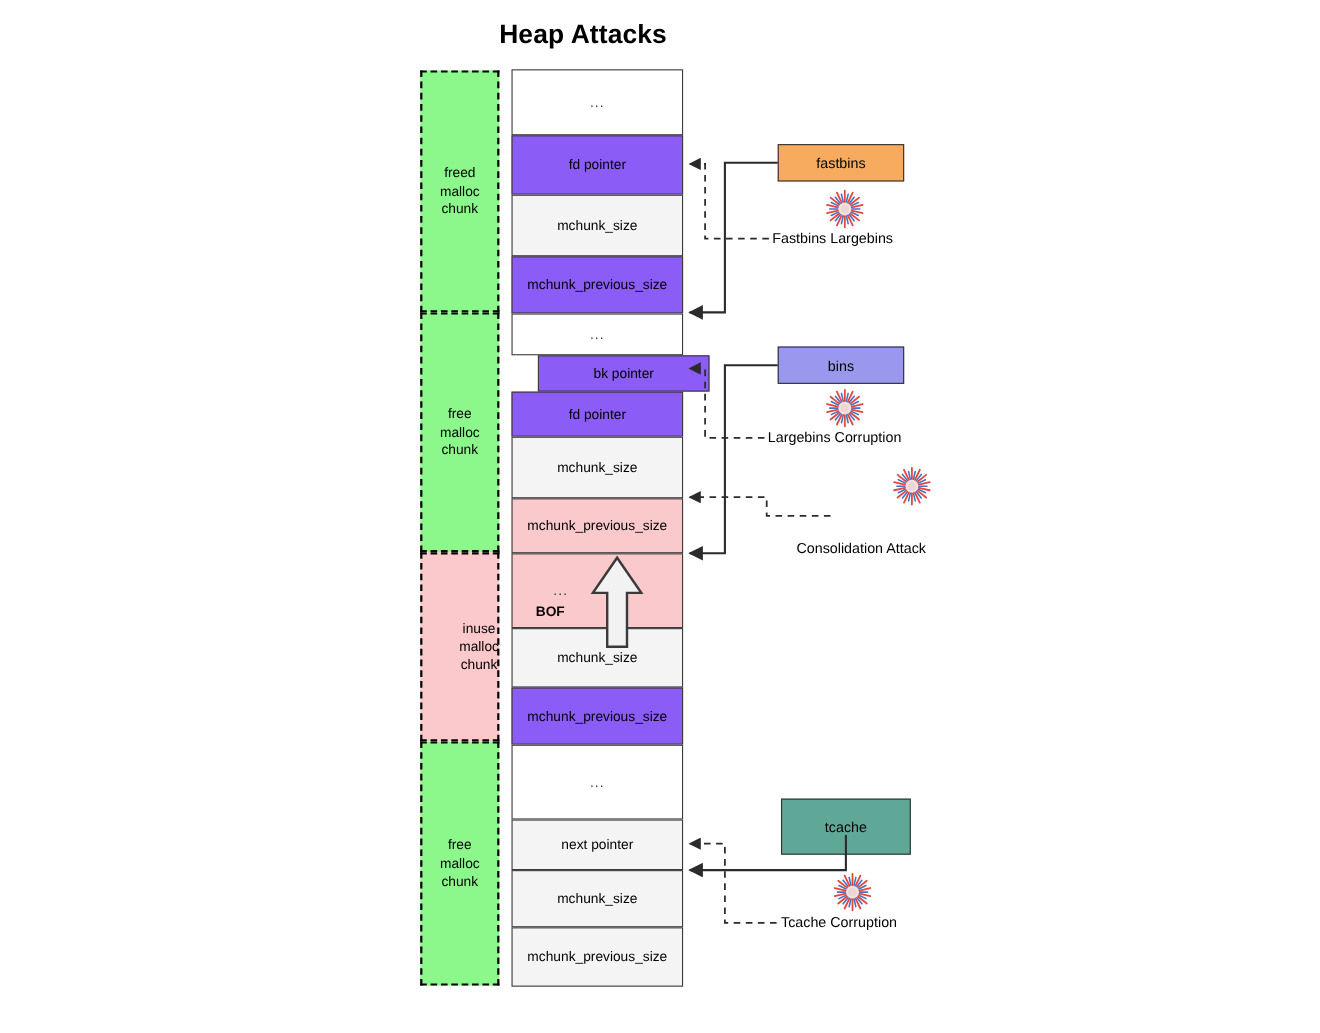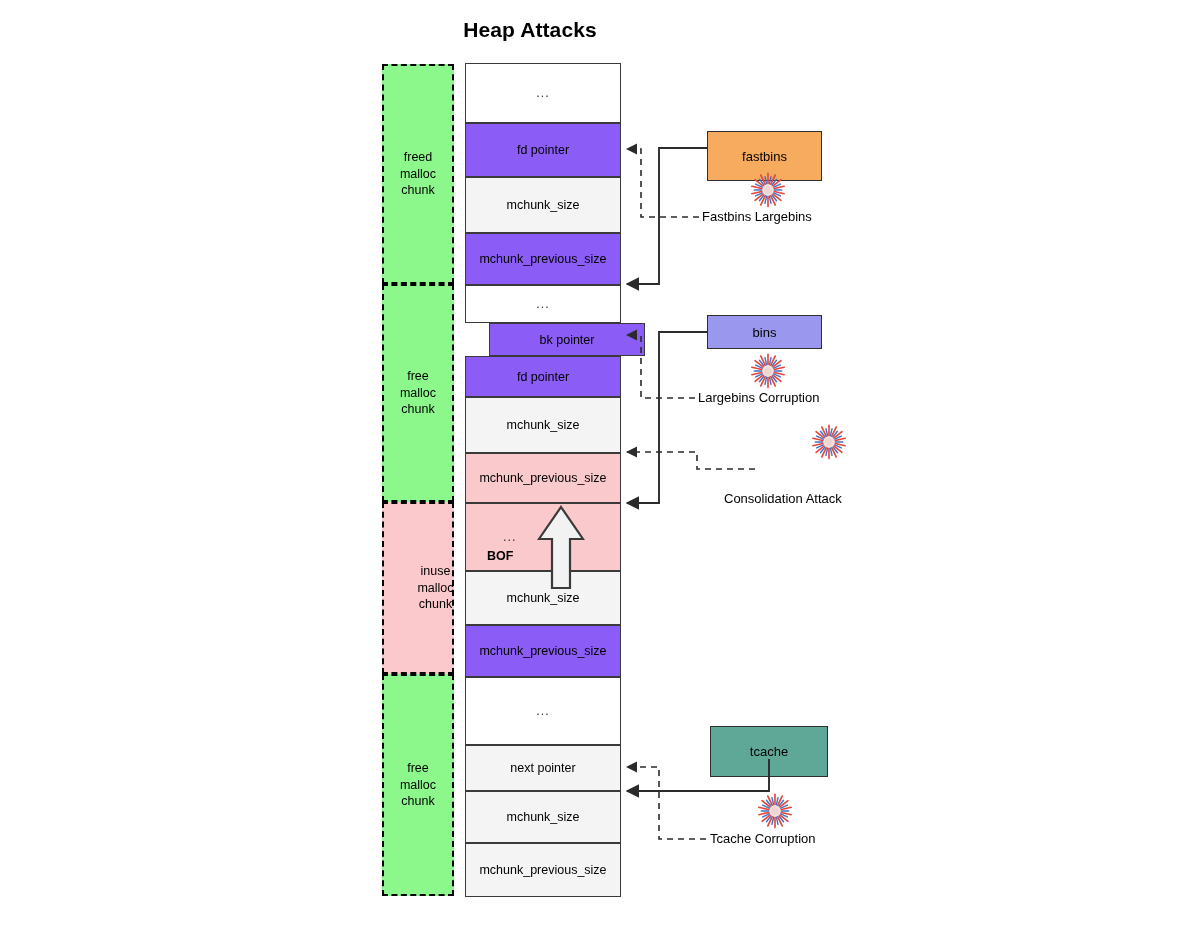--- a/index.html
+++ b/index.html
@@ -20,21 +20,21 @@
     overflow: hidden;
   }
 
   
   .diagram-title {
     position: absolute;
     left: 0;
     top: 18px;
     width: 1060px;
     text-align: center;
-    font-size: 21px;
+    font-size: 24px;
     font-weight: bold;
     letter-spacing: 0.1px;
     color: #000;
   }
 
   
   .chunk-group {
     position: absolute;
     left: 382px;
     width: 72px;
@@ -225,21 +225,21 @@
       <span>mchunk_previous_size</span>
       </div>
   </div>
 
   <svg class="bof-arrow" viewBox="0 0 48 85">
     <polygon points="24,2 46,34 33,34 33,83 15,83 15,34 2,34" fill="#F2F2F2" stroke="#3A3A3A" stroke-width="2.2" stroke-linejoin="miter"></polygon>
   </svg>
   <div class="bof-dots">...</div>
   <div class="bof-label">BOF</div>
 
-  <div class="bin-box" style="left:707px; top:131px; width:115px; height:50px; background:#F6AB5F;">
+  <div class="bin-box" style="left:707px; top:131px; width:115px; height:34px; background:#F6AB5F;">
     <span>fastbins</span>
   </div>
 
   <div class="bin-box" style="left:707px; top:315px; width:115px; height:34px; background:#9A97EE;">
     <span>bins</span>
   </div>
 
   <div class="bin-box" style="left:710px; top:726px; width:118px; height:51px; background:#5FA898;">
     <span>tcache</span>
   </div>

